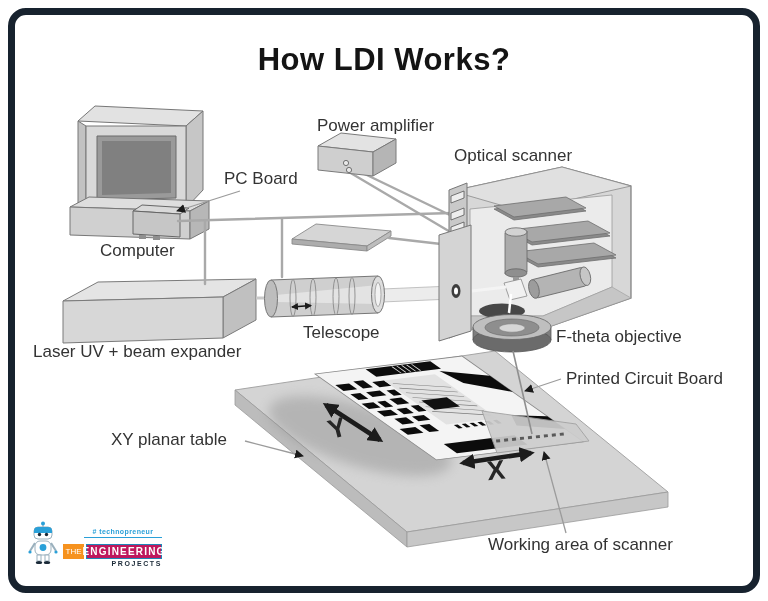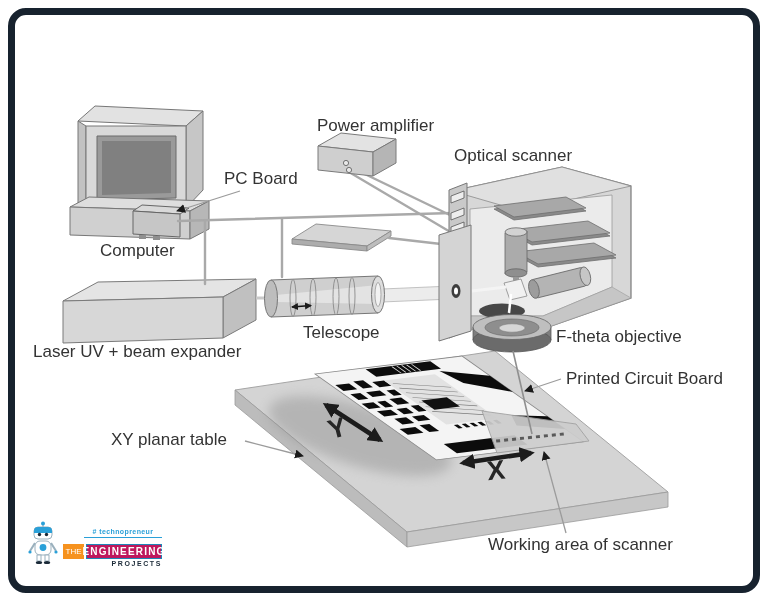--- a/index.html
+++ b/index.html
@@ -23,20 +23,21 @@
       color:#fff;font-size:10px;font-weight:bold;letter-spacing:1.2px;display:flex;align-items:center;justify-content:center;
       border:1px solid #1f86b8;box-sizing:border-box;}
   .logo-projects{position:absolute;left:86px;top:560px;width:76px;text-align:right;
       font-size:7px;font-weight:bold;color:#1b2a38;letter-spacing:1.6px;}
 </style>
 </head>
 <body>
 
 <div class="canvas">
   <div class="frame"></div>
+  <div class="title">How LDI Works?</div>
 
   <svg class="diagram" width="768" height="601" viewBox="0 0 768 601">
     <defs>
       <marker id="ahL" markerUnits="userSpaceOnUse" markerWidth="10" markerHeight="10" refX="8" refY="4.5" orient="auto">
           <path d="M0,0L9,4.5L0,9Z" fill="#1a1a1a"></path>
         </marker>
       <marker id="ahB" viewBox="0 0 4 4" markerWidth="3.4" markerHeight="3.4" refX="3" refY="2" orient="auto-start-reverse">
           <path d="M0,0L4,2L0,4Z" fill="#1c1c1c"></path>
         </marker>
       <marker id="ahS" markerUnits="userSpaceOnUse" markerWidth="8" markerHeight="8" refX="6" refY="3.5" orient="auto-start-reverse">

